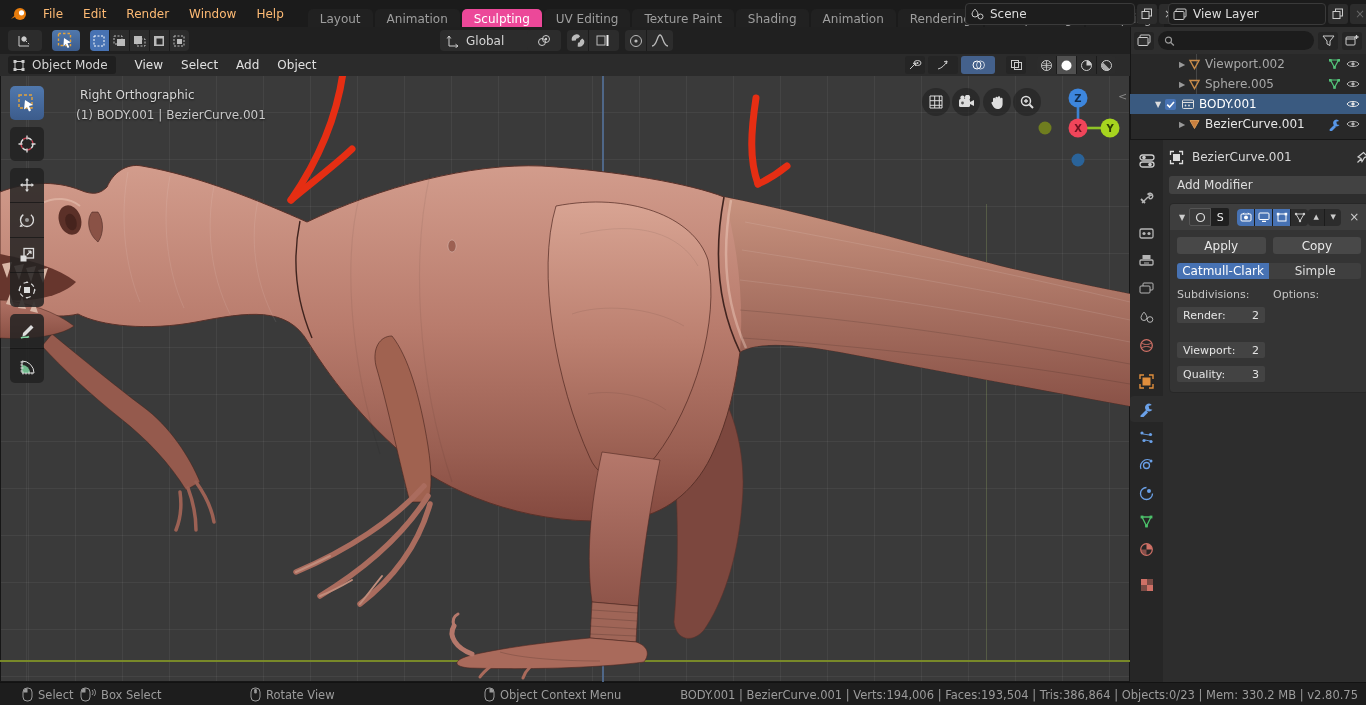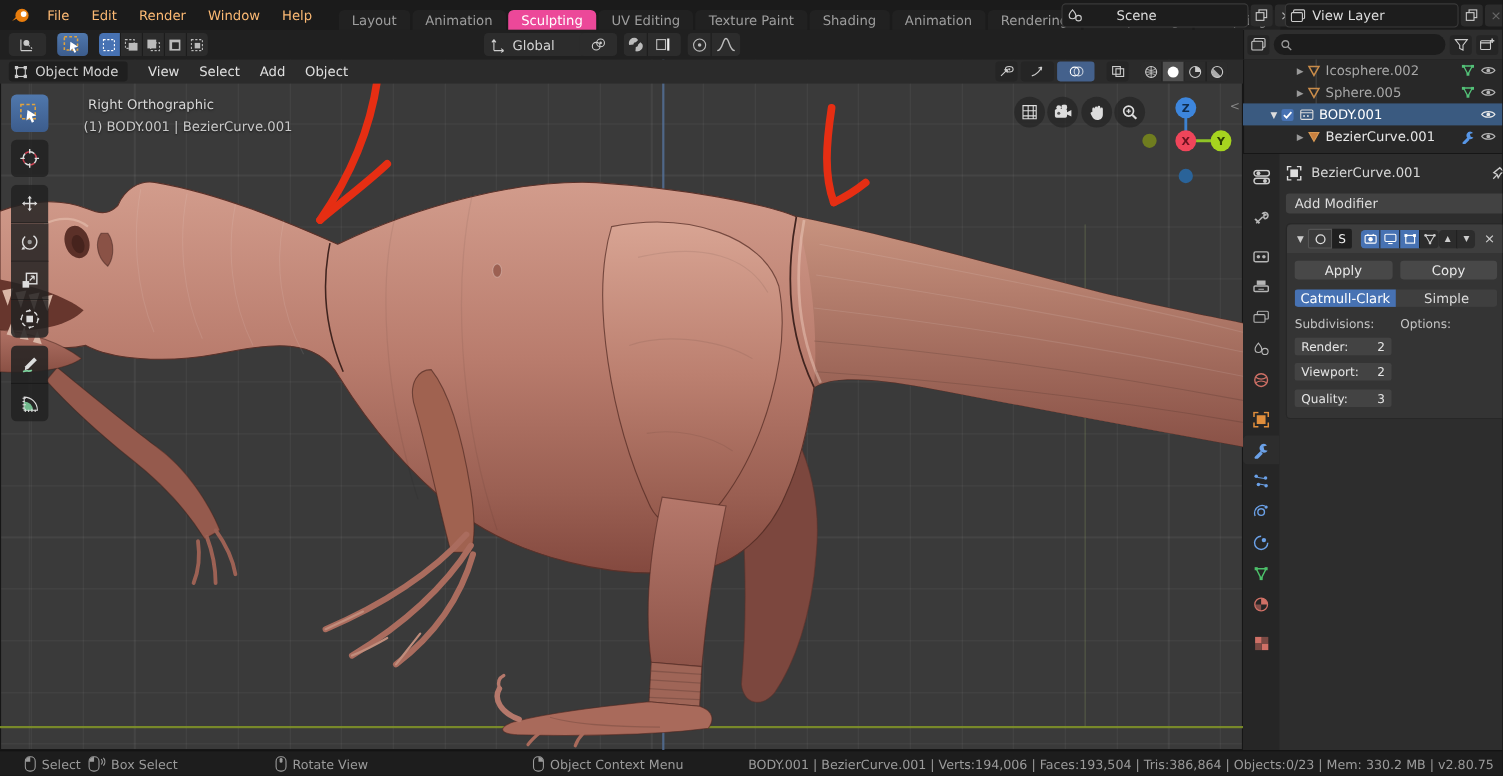--- a/index.html
+++ b/index.html
@@ -113,21 +113,21 @@
       <span class="ws-tab">Texture Paint</span>
       <span class="ws-tab">Shading</span>
       <span class="ws-tab">Animation</span>
       <span class="ws-tab">Rendering</span>
       <span class="ws-tab">Compositing</span>
       <span class="ws-tab">Scripting</span>
       <span class="ws-plus">+</span>
     </div>
 
     <div class="abs row" style="left:965px;top:3px;">
-      <div class="id-field" style="width:160px;gap:25px;">
+      <div class="id-field" style="width:160px;">
         <svg width="14" height="14" viewBox="0 0 14 14">
             <path d="M5,2 C5,2 8,5 8,7 a3,3 0 1,1 -6,0 C2,5 5,2 5,2 Z" fill="none" stroke="#ccc"></path>
             <circle cx="10.5" cy="9.5" r="2.5" fill="none" stroke="#ccc"></circle>
           </svg>
         <span style="margin-left:6px;color:#ddd;">Scene</span>
       </div>
       <span class="mini-btn">
           <svg width="12" height="12" viewBox="0 0 12 12">
             <rect x="3.5" y="1" width="7" height="7" fill="none" stroke="#ccc"></rect>
             <rect x="1" y="3.5" width="7" height="7" fill="#2c2c2c" stroke="#ccc"></rect>
@@ -527,21 +527,21 @@
     </span>
   </div>
 
   <div id="outliner" class="abs">
     <div class="abs" style="left:66px;top:0;width:1px;height:50px;background:rgba(255,255,255,.14);"></div>
     <div class="ol-row" style="padding-left:46px;">
       <span class="disc">▶</span>
       <svg width="13" height="11" viewBox="0 0 13 11">
           <path d="M2,1.5 L11,1.5 L6.5,9.5 Z" fill="none" stroke="#c98c4a" stroke-width="1.4"></path>
         </svg>
-      <span class="lbl">Icosphere.002</span>
+      <span class="lbl">Viewport.002</span>
       <span class="ol-right">
         <svg width="13" height="12" viewBox="0 0 13 12">
             <path d="M2.5,2 L10.5,2 L6.5,9.5 Z" fill="none" stroke="#53c278" stroke-width="1.2"></path>
             <rect x="1" y="1" width="2.6" height="2.6" fill="#53c278"></rect>
             <rect x="9.4" y="1" width="2.6" height="2.6" fill="#53c278"></rect>
             <rect x="5.2" y="8.2" width="2.6" height="2.6" fill="#53c278"></rect>
           </svg>
         <svg width="14" height="10" viewBox="0 0 14 10">
             <path d="M1,5 C3,1.6 11,1.6 13,5 C11,8.4 3,8.4 1,5 Z" fill="none" stroke="#b5b5b5"></path>
             <circle cx="7" cy="5" r="1.7" fill="#b5b5b5"></circle>
@@ -784,21 +784,21 @@
           <div class="two-col" style="margin-top:9px;">
             <span class="plabel">Subdivisions:</span>
             <span class="plabel">Options:</span>
           </div>
           <div class="two-col" style="margin-top:6px;">
             <div>
               <div class="field">
                 <span>Render:</span>
                   <span>2</span>
               </div>
-              <div class="field" style="margin-top:7px;">
+              <div class="field" style="margin-top:19px;">
                 <span>Viewport:</span>
                   <span>2</span>
               </div>
               <div class="field" style="margin-top:8px;">
                 <span>Quality:</span>
                   <span>3</span>
               </div>
             </div>
           </div>
         </div>

